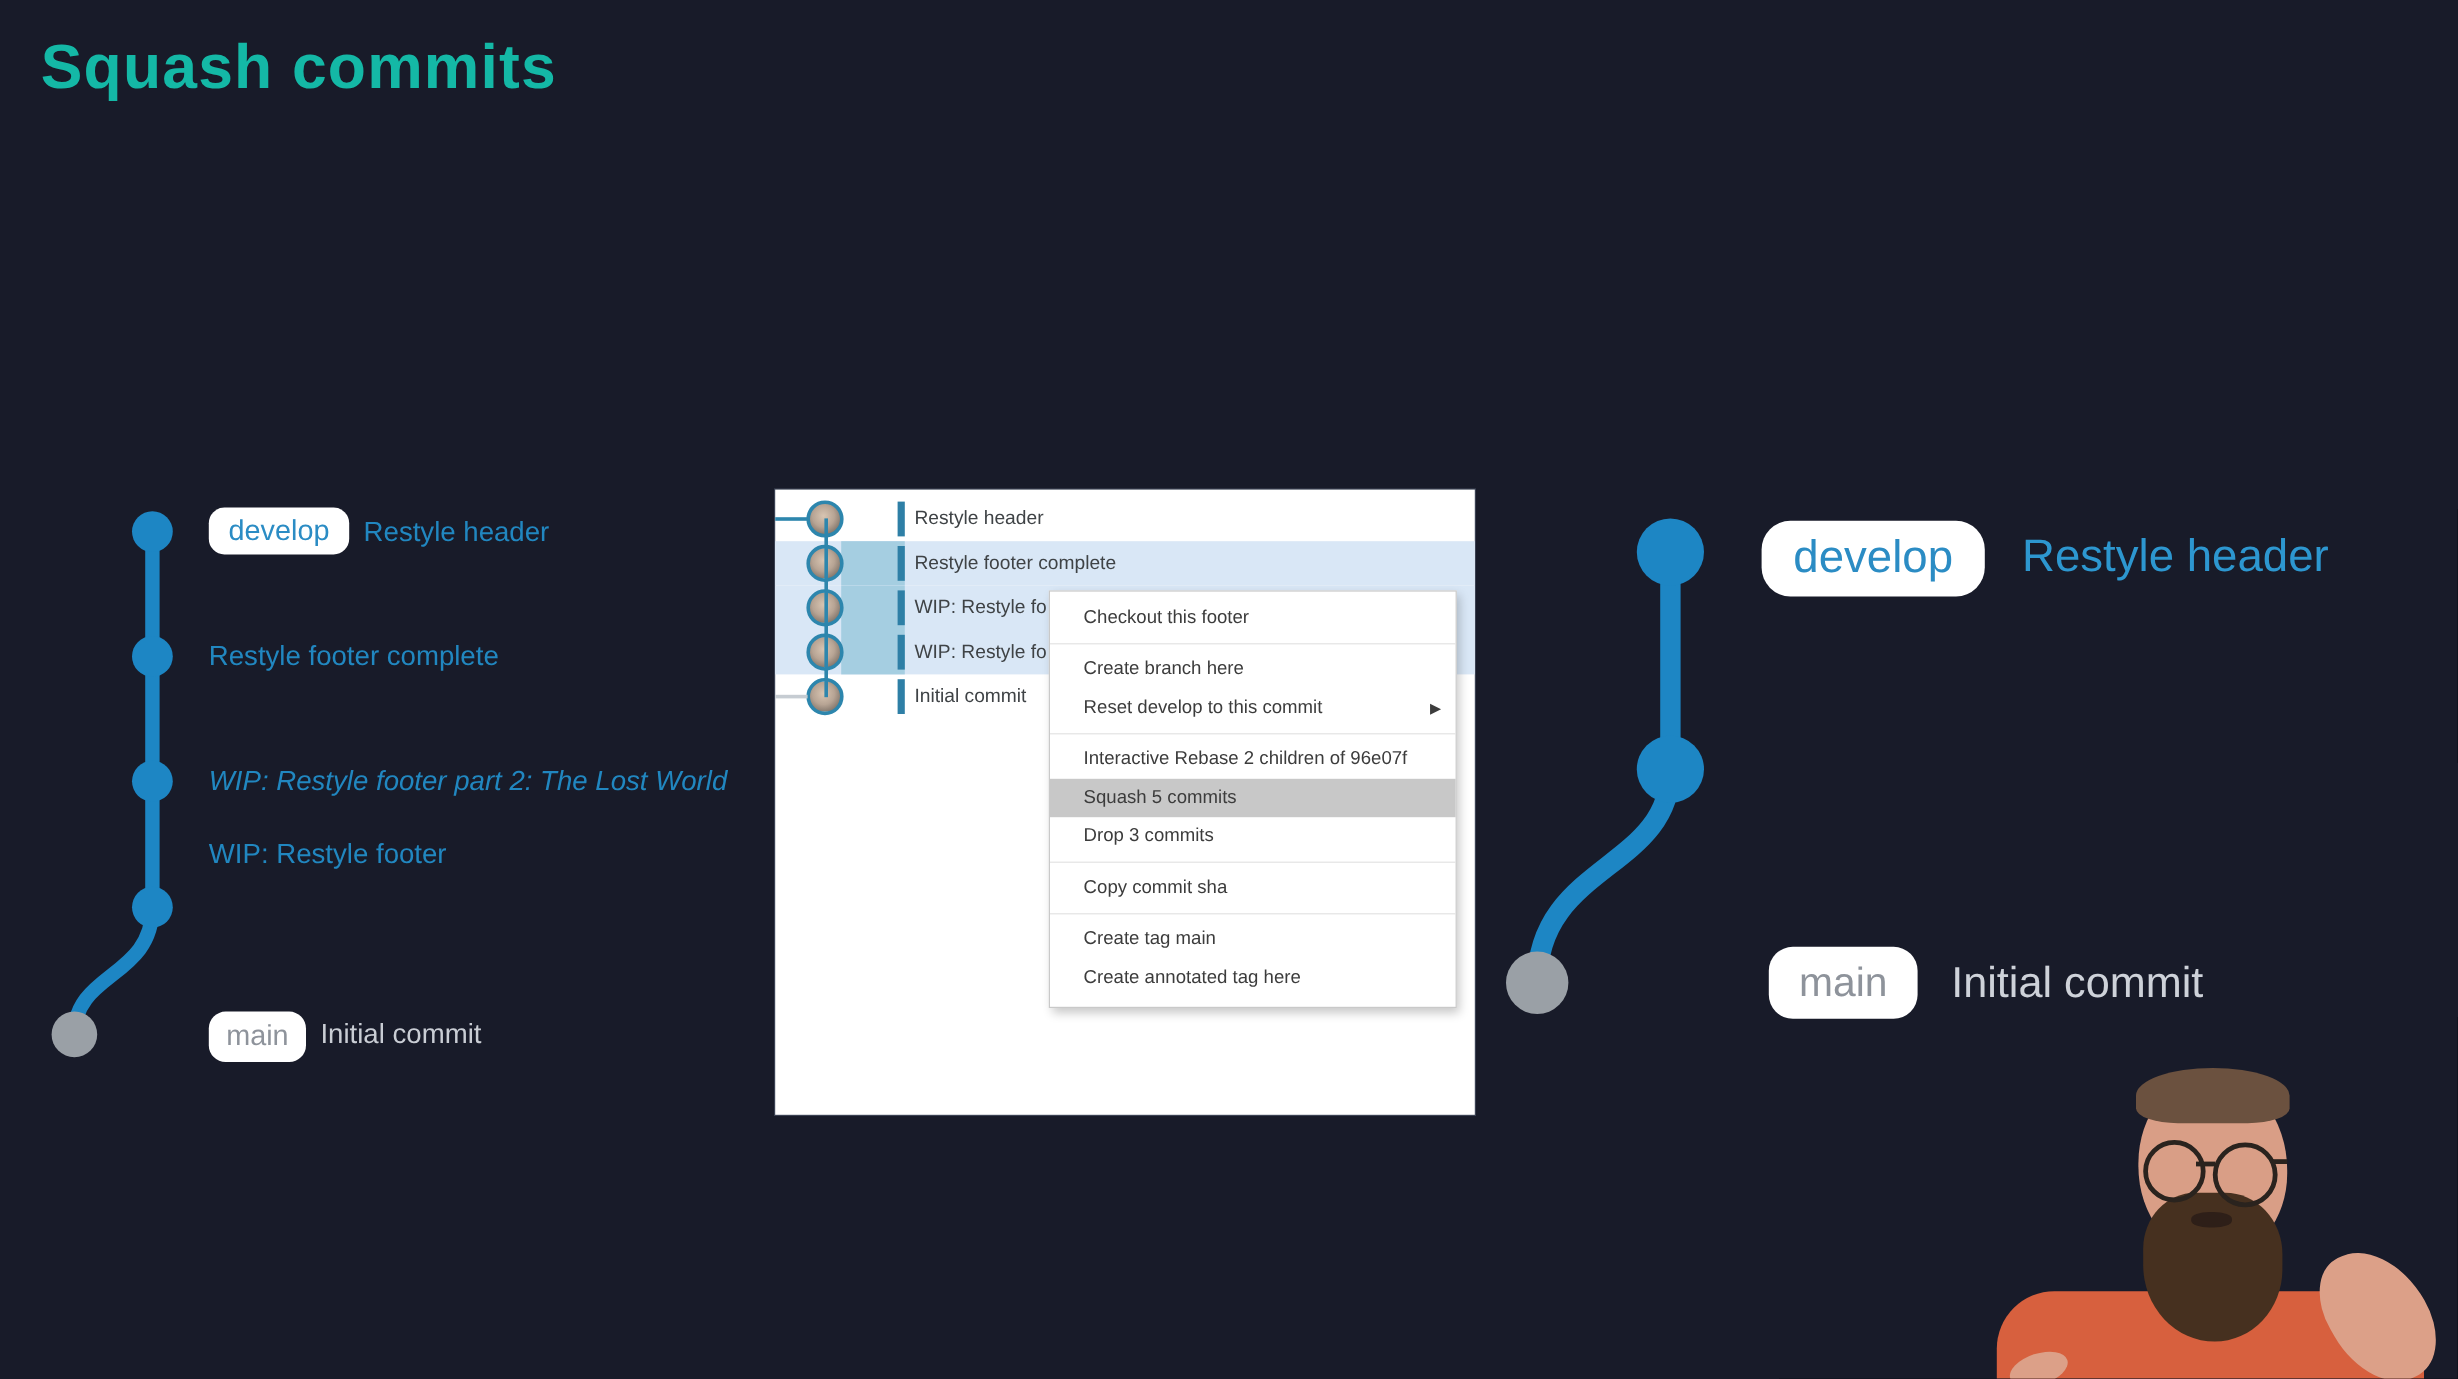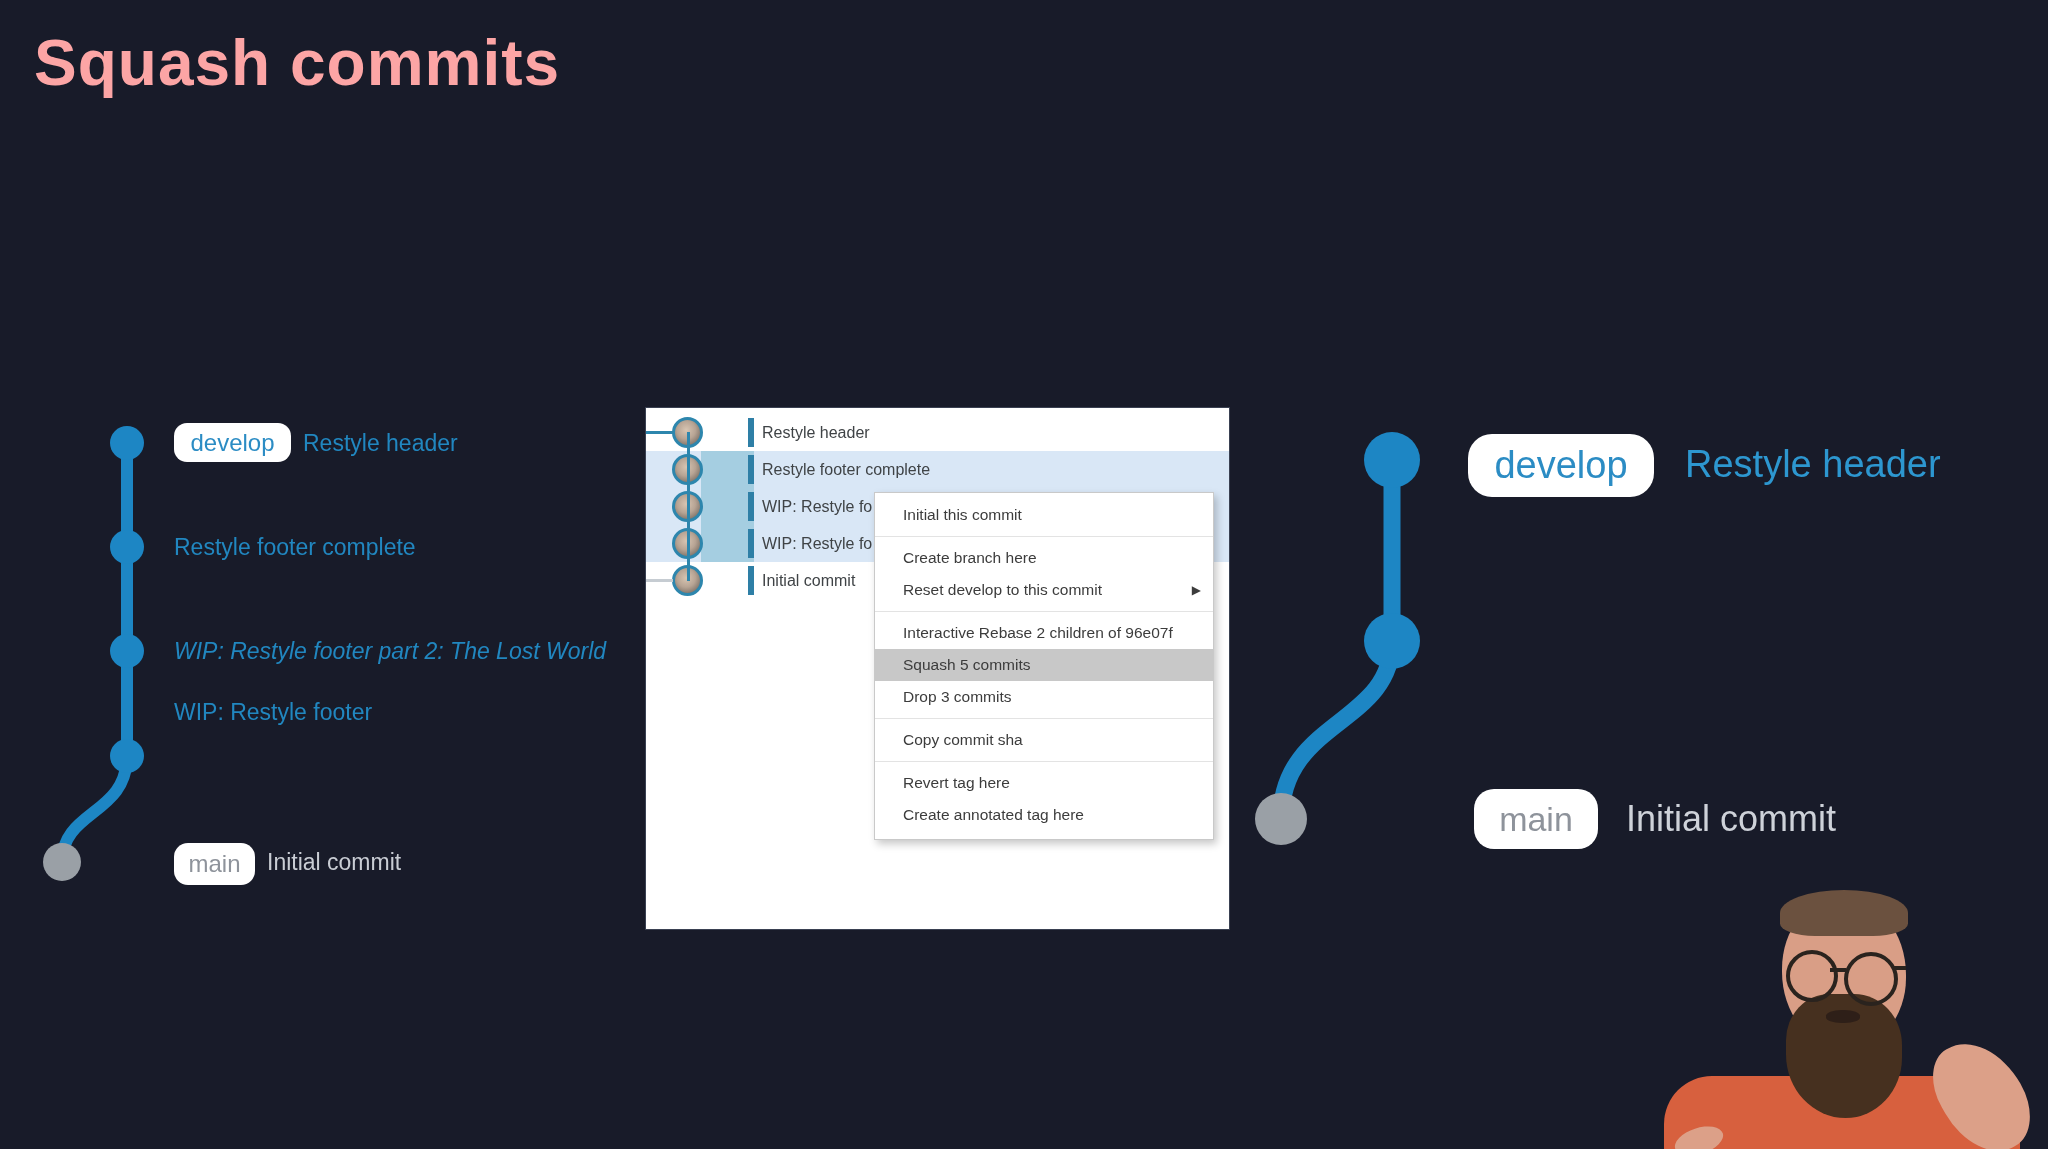--- a/index.html
+++ b/index.html
@@ -7,21 +7,21 @@
     position:relative;width:2048px;height:1149px;overflow:hidden;
     background:#181b29;
     font-family:"Liberation Sans", sans-serif;
     -webkit-font-smoothing:antialiased;
   }
   .abs{position:absolute;}
   .vcenter{transform:translateY(-50%);white-space:nowrap;}
 
   
   .slide-title{
-    left:34px;top:26px;font-size:64px;font-weight:700;color:#fca5a5;letter-spacing:1px;
+    left:34px;top:26px;font-size:52px;font-weight:700;color:#14b8a6;letter-spacing:1px;
   }
 
   
   .pill{background:#ffffff;display:flex;align-items:center;justify-content:center;border-radius:13px;}
   .pill.develop-s{left:174px;top:423px;width:117px;height:39px;}
   .pill.main-s{left:174px;top:843px;width:81px;height:42px;border-radius:14px;}
   .pill.develop-l{left:1468px;top:434px;width:186px;height:63px;border-radius:24px;}
   .pill.main-l{left:1474px;top:789px;width:124px;height:60px;border-radius:20px;}
   .pill .txt-dev{color:#2b8cc4;}
   .pill .txt-main{color:#8e939b;}
@@ -142,35 +142,35 @@
       <span class="avatar"></span>
       <span class="refbar"></span>
       <span class="rmsg">Initial commit</span>
     </div>
 
     <div class="abs conn-v"></div>
     <div class="abs conn-h1"></div>
     <div class="abs conn-h5"></div>
 
     <div class="menu">
-      <div class="mi">Initial this commit</div>
+      <div class="mi">Checkout this footer</div>
       <div class="sep"></div>
       <div class="mi">Create branch here</div>
       <div class="mi">
         <span>Reset develop to this commit</span>
         <span class="arrow">▶</span>
       </div>
       <div class="sep"></div>
       <div class="mi">Interactive Rebase 2 children of 96e07f</div>
       <div class="mi hl">Squash 5 commits</div>
       <div class="mi">Drop 3 commits</div>
       <div class="sep"></div>
       <div class="mi">Copy commit sha</div>
       <div class="sep"></div>
-      <div class="mi">Revert tag here</div>
+      <div class="mi">Create tag main</div>
       <div class="mi">Create annotated tag here</div>
     </div>
   </div>
 
   <svg class="abs" style="left:1240px;top:420px;" width="220" height="440" viewBox="0 0 220 440">
     <path d="M152 40 V221" stroke="#1d86c4" stroke-width="17" fill="none"></path>
     <path d="M152 221 C 152 305, 41 300, 41 399" stroke="#1d86c4" stroke-width="17" fill="none" stroke-linecap="round"></path>
     <circle cx="152" cy="40" r="28" fill="#1d86c4"></circle>
     <circle cx="152" cy="221" r="28" fill="#1d86c4"></circle>
     <circle cx="41" cy="399" r="26" fill="#9aa0a6"></circle>

